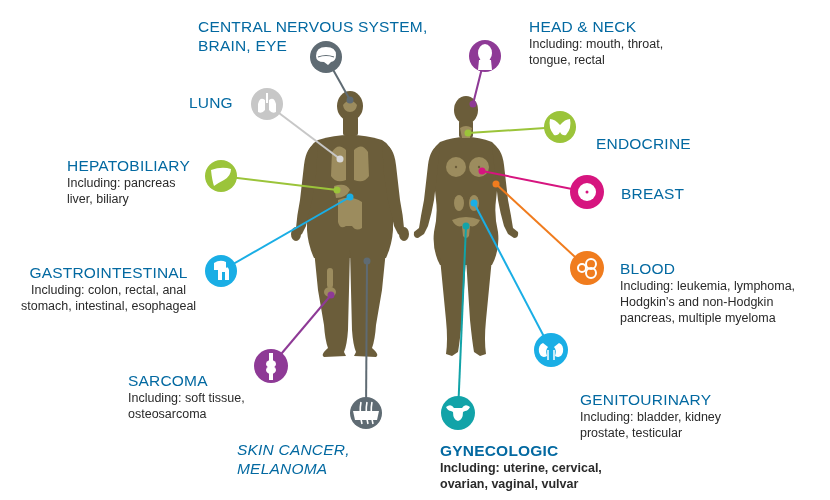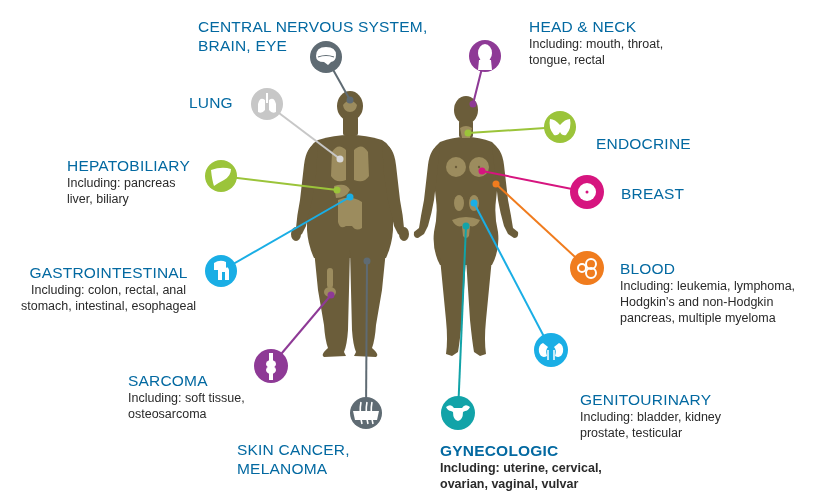--- a/index.html
+++ b/index.html
@@ -195,21 +195,21 @@
     <div class="sub">Including: colon, rectal, anal</div>
     <div class="sub">stomach, intestinal, esophageal</div>
   </div>
 
   <div class="label" style="left:128px; top:371px;">
     <div class="title">SARCOMA</div>
     <div class="sub">Including: soft tissue,</div>
     <div class="sub">osteosarcoma</div>
   </div>
 
-  <div class="label" style="left:237px; top:440px;">
+  <div class="label" style="left:237px; top:440px;font-style:italic;">
     <div class="title">
       <span class="t2">SKIN CANCER,</span>
       <span class="t2">MELANOMA</span>
     </div>
   </div>
 
   <div class="label" style="left:529px; top:17px;">
     <div class="title">HEAD &amp; NECK</div>
     <div class="sub">Including: mouth, throat,</div>
     <div class="sub">tongue, rectal</div>

